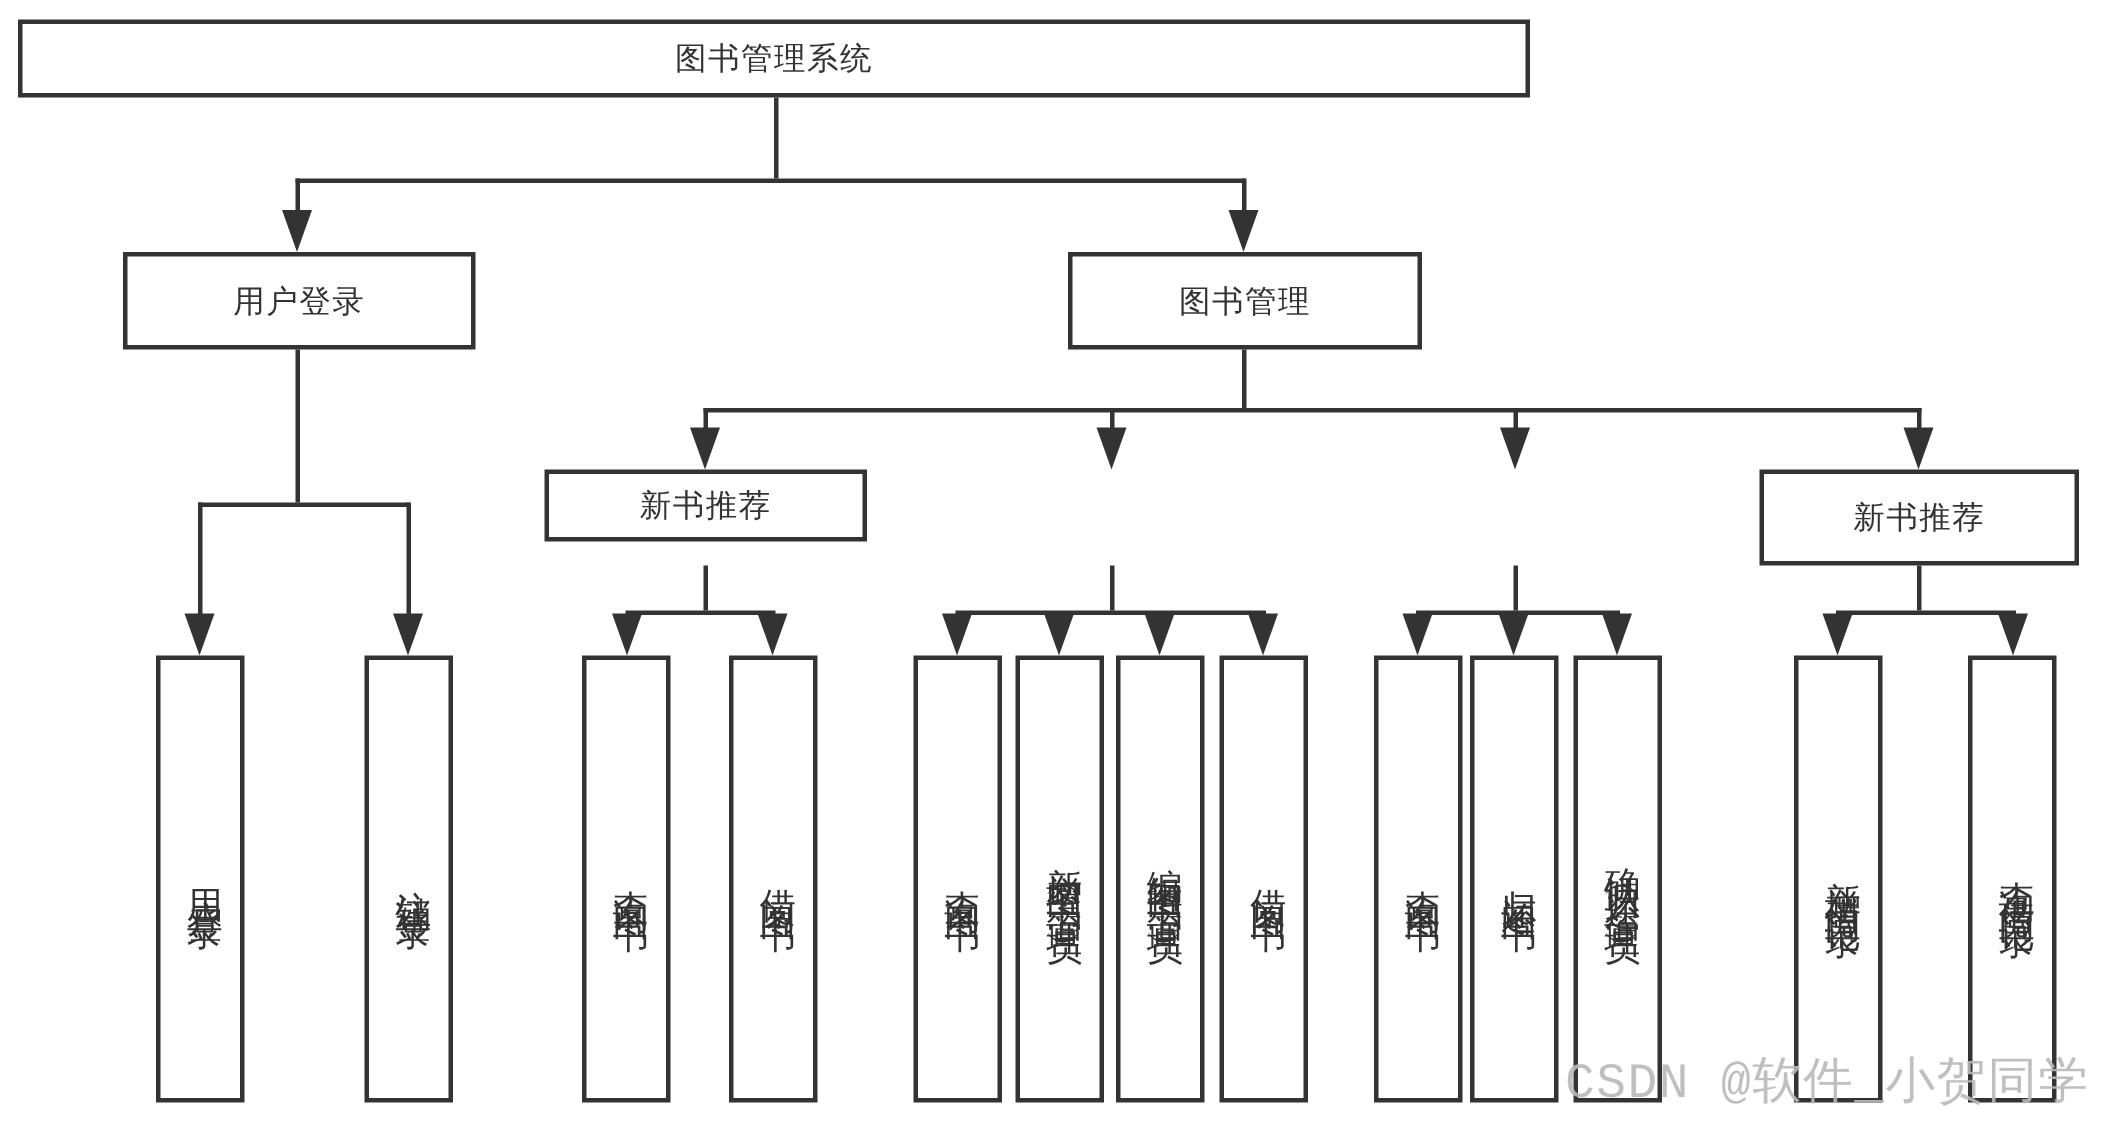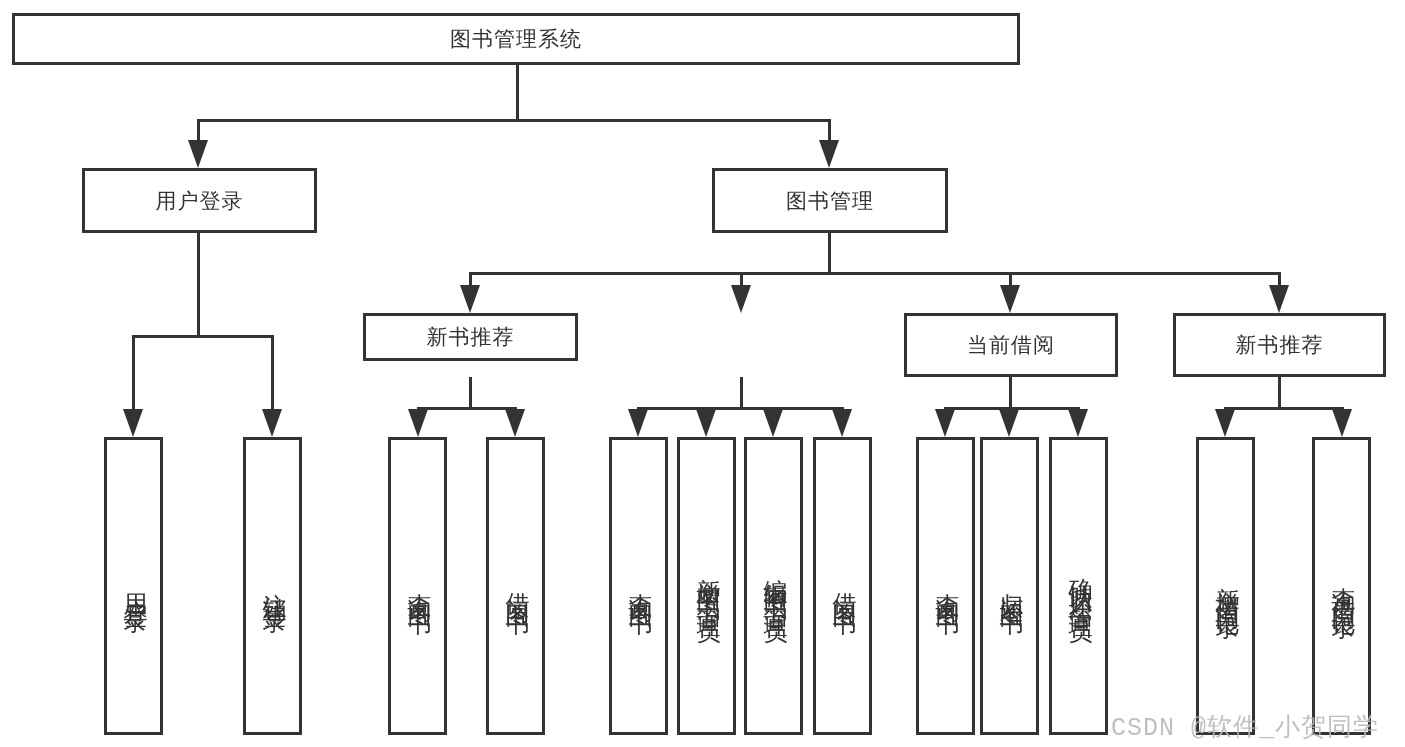--- a/index.html
+++ b/index.html
@@ -35,22 +35,22 @@
   .hline{height:3px;}
   .arrow{
     position:absolute;
     width:0;height:0;
     border-left:10px solid transparent;
     border-right:10px solid transparent;
     border-top:28px solid #333333;
   }
   .watermark{
     position:absolute;
-    right:26px;bottom:4px;
-    font-size:25px;
+    right:12px;bottom:4px;
+    font-size:33px;
     color:#b9b9b9;
     opacity:.9;
     z-index:10;
     letter-spacing:1px;
   }
 </style>
 </head>
 <body>
 
 <div class="canvas">
@@ -86,23 +86,20 @@
   <div class="arrow" style="left:460px;top:285px;"></div>
   <div class="line vline" style="left:740px;top:272px;height:17px;"></div>
   <div class="arrow" style="left:731px;top:285px;"></div>
   <div class="line vline" style="left:1009px;top:272px;height:17px;"></div>
   <div class="arrow" style="left:1000px;top:285px;"></div>
   <div class="line vline" style="left:1278px;top:272px;height:17px;"></div>
   <div class="arrow" style="left:1269px;top:285px;"></div>
 
   <div class="box hbox" style="left:363px;top:313px;width:215px;height:48px;">
     <span>新书推荐</span>
-  </div>
-  <div class="box hbox" style="left:904px;top:313px;width:214px;height:64px;">
-    <span>当前借阅</span>
   </div>
   <div class="box hbox" style="left:1173px;top:313px;width:213px;height:64px;">
     <span>新书推荐</span>
   </div>
 
   <div class="line vline" style="left:469px;top:377px;height:30px;"></div>
   <div class="line hline" style="left:417px;top:407px;width:100px;"></div>
   <div class="arrow" style="left:408px;top:409px;"></div>
   <div class="arrow" style="left:505px;top:409px;"></div>
 

